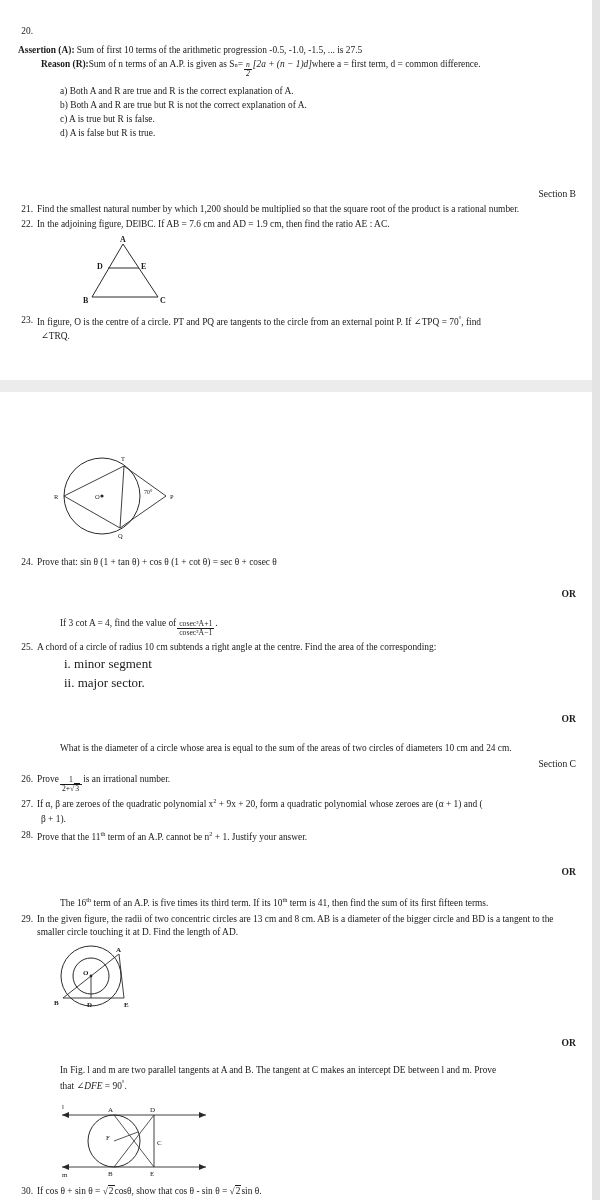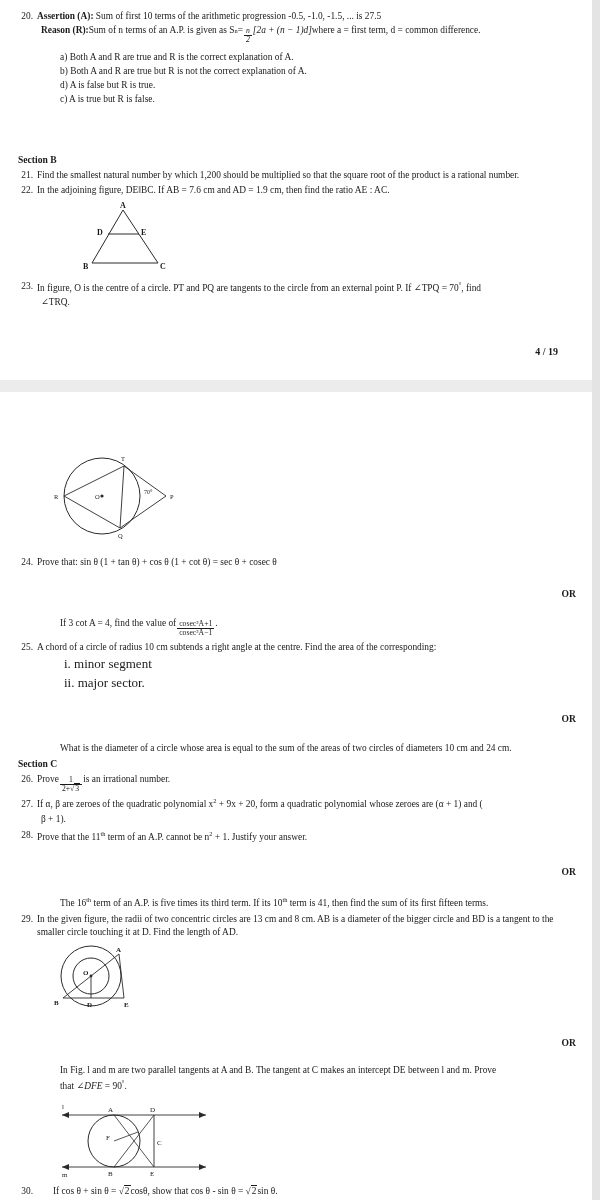--- a/index.html
+++ b/index.html
@@ -48,22 +48,22 @@
   }
   .qbody { flex: 1 1 auto; }
   .indent-a { padding-left: 42px; font-size: 9.4px; line-height: 1.5; }
   .indent-b { padding-left: 23px; font-size: 9.4px; line-height: 1.45; }
   .indent-c { padding-left: 46px; font-size: 13px; line-height: 1.45; }
   .indent-or-body { padding-left: 42px; font-size: 9.4px; line-height: 1.45; }
 
   b, .bold { font-weight: bold; }
 
   .center-head {
-    text-align: left;
-    font-weight: bold;
+    text-align: right;
+    font-weight: normal;
     font-size: 9.6px;
   }
   .or-head {
     text-align: right;
     font-weight: bold;
     font-size: 9.6px;
   }
 
   .pagenum {
     text-align: right;
@@ -108,21 +108,21 @@
 </style>
 </head>
 <body>
 
 <div class="viewer">
 
   <div class="page page-1">
     <div class="top-cut">&nbsp;</div>
     <div class="content">
 
-      <div class="qrow" style="margin-top:2px;">
+      <div class="qrow" style="margin-top:17px;flex-direction:column;">
         <div class="qnum">20.</div>
         <div class="qbody">
           <b>Assertion (A):</b><span> Sum of first 10 terms of the arithmetic progression -0.5, -1.0, -1.5, ... is 27.5</span>
         </div>
       </div>
 
       <div class="indent-b" style="display:flex;align-items:baseline;flex-wrap:wrap;">
         <b>Reason (R):</b>
           <span> Sum of n terms of an A.P. is given as S</span>
           <sub>n</sub>
@@ -130,22 +130,22 @@
           <span class="frac">
             <span class="num italic">n</span>
             <span class="den italic">2</span>
           </span>
           <span class="italic">[2a + (n − 1)d]</span>
           <span> where a = first term, d = common difference.</span>
       </div>
 
       <div class="indent-a" style="margin-top:5px;">a) Both A and R are true and R is the correct explanation of A.</div>
       <div class="indent-a">b) Both A and R are true but R is not the correct explanation of A.</div>
+      <div class="indent-a">c) A is true but R is false.</div>
       <div class="indent-a">d) A is false but R is true.</div>
-      <div class="indent-a">c) A is true but R is false.</div>
 
       <div style="height:48px;"></div>
 
       <div class="center-head">Section B</div>
 
       <div class="qrow" style="margin-top:4px;">
         <div class="qnum">21.</div>
         <div class="qbody">Find the smallest natural number by which 1,200 should be multiplied so that the square root of the product is a rational number.</div>
       </div>
 
@@ -322,21 +322,21 @@
           <text x="106" y="15" font-size="7" font-family="Liberation Serif, serif" fill="#1a1a1a">D</text>
           <text x="62" y="43" font-size="7" font-family="Liberation Serif, serif" fill="#1a1a1a">F</text>
           <text x="113" y="48" font-size="7" font-family="Liberation Serif, serif" fill="#1a1a1a">C</text>
           <text x="64" y="79" font-size="7" font-family="Liberation Serif, serif" fill="#1a1a1a">B</text>
           <text x="106" y="79" font-size="7" font-family="Liberation Serif, serif" fill="#1a1a1a">E</text>
           <text x="18" y="12" font-size="7" font-family="Liberation Serif, serif" fill="#1a1a1a">l</text>
           <text x="18" y="80" font-size="7" font-family="Liberation Serif, serif" fill="#1a1a1a">m</text>
         </svg>
       </div>
 
-      <div class="qrow" style="margin-top:1px;gap:16px;">
+      <div class="qrow" style="margin-top:1px;">
         <div class="qnum">30.</div>
         <div class="qbody">
           <span>If cos θ + sin θ = </span>√<span class="sqrt">2</span><span>cosθ, show that cos θ - sin θ = </span>√<span class="sqrt">2</span><span>sin θ.</span>
         </div>
       </div>
 
       <div class="qrow" style="margin-top:2px;">
         <div class="qnum">31.</div>
         <div class="qbody">Find the mean of the following data :</div>
       </div>

